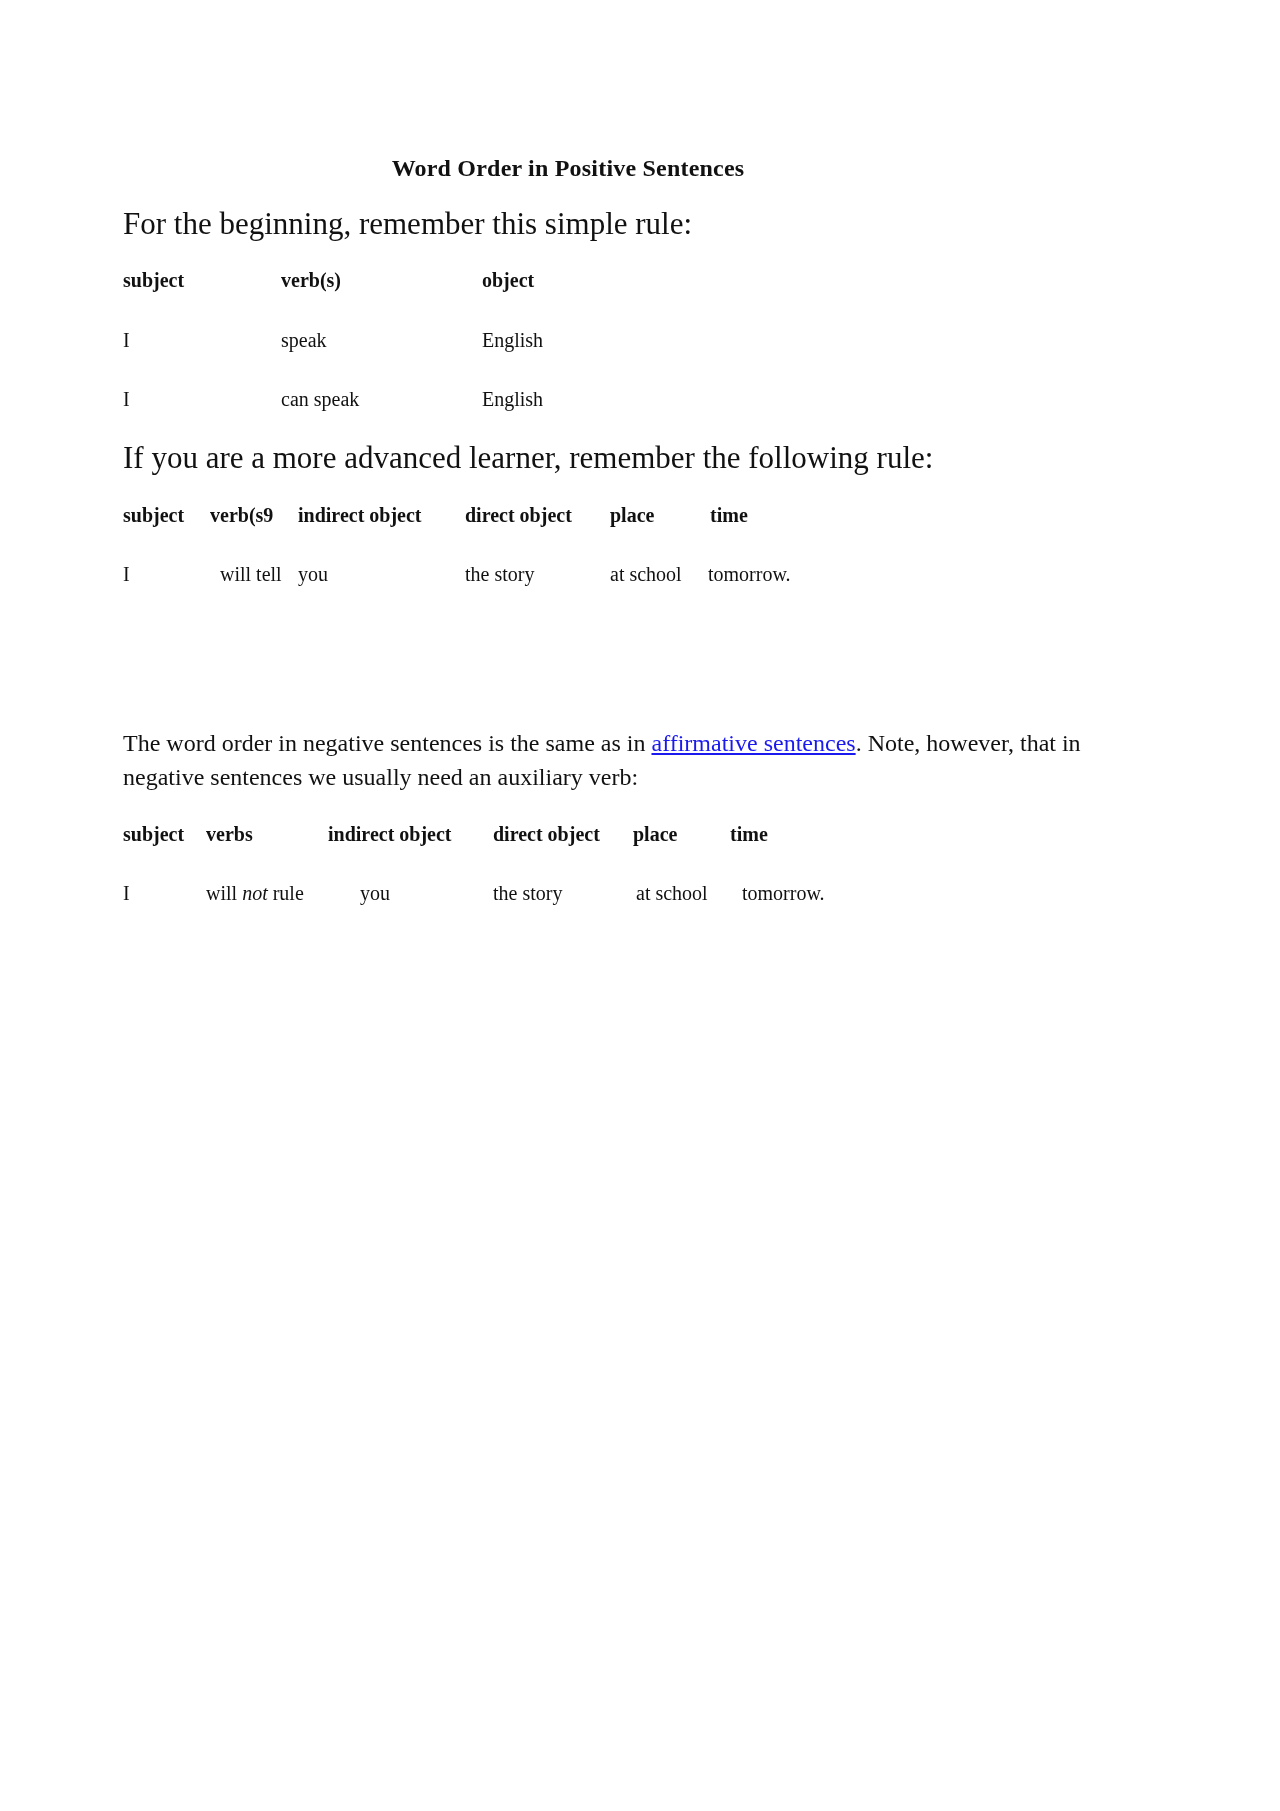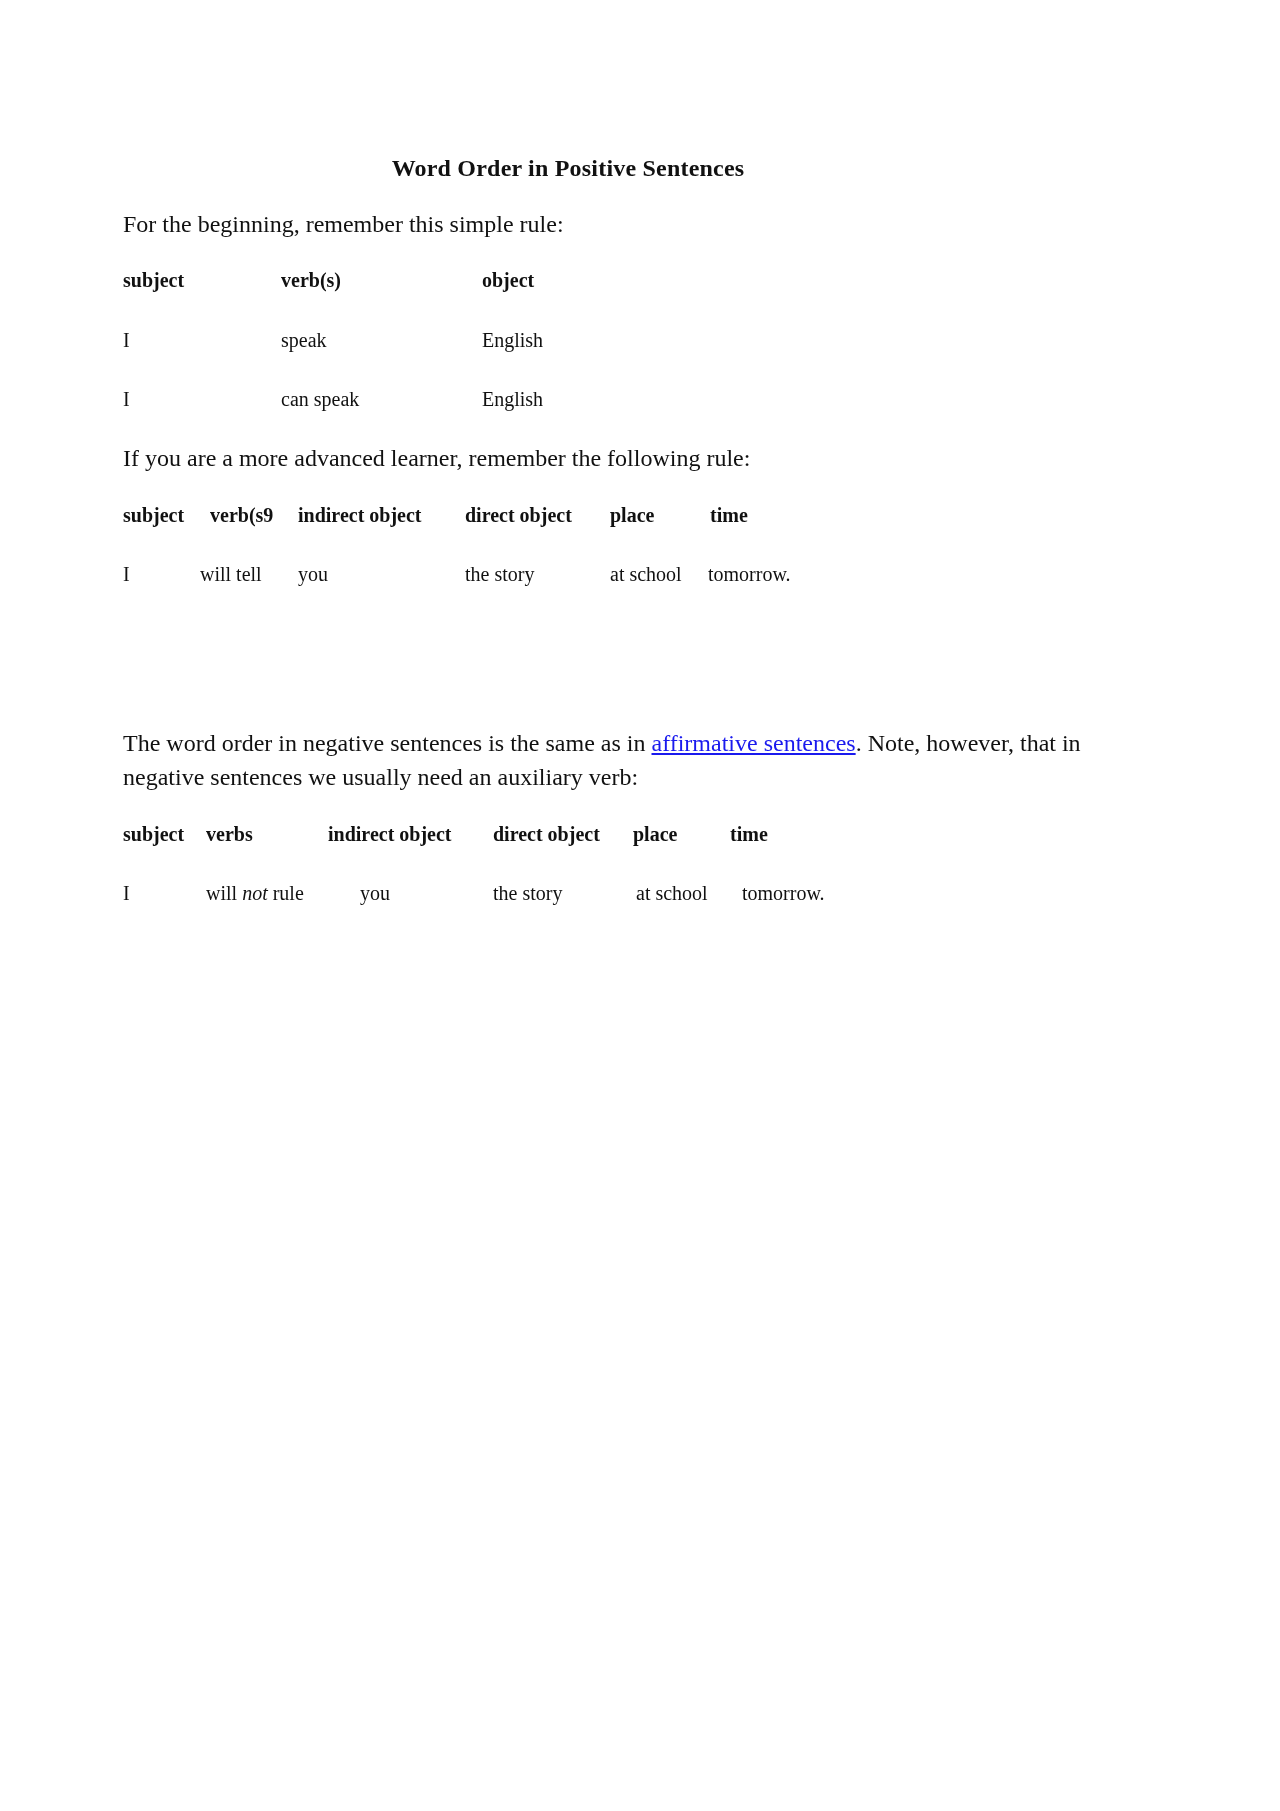--- a/index.html
+++ b/index.html
@@ -1,19 +1,19 @@
 <!DOCTYPE html>
 <html><head>
 <meta charset="utf-8">
 <style>
   html, body { margin: 0; padding: 0; background: #ffffff; }
   body { width: 1280px; height: 1811px; position: relative; overflow: hidden;
          font-family: "Liberation Serif", "DejaVu Serif", serif; color: #111111; }
   .page { position: absolute; left: 0; top: 0; width: 1280px; height: 1811px; background: #ffffff; }
-  .line { position: absolute; font-size: 24px; line-height: 30px; white-space: nowrap; }
+  .line { position: absolute; font-size: 31px; line-height: 30px; white-space: nowrap; }
   .title { position: absolute; left: 0; width: 1136px; text-align: center; font-size: 24px;
            font-weight: bold; line-height: 30px; letter-spacing: 0.2px; }
   .bold { font-weight: bold; }
   .cell { position: absolute; font-size: 20px; line-height: 30px; white-space: nowrap; }
   .cell.bold { font-weight: bold; }
   .link { color: #1a1aee; text-decoration: underline; cursor: pointer; margin-top: 24px; }
   .para { position: absolute; left: 123px; width: 1040px; font-size: 24px; line-height: 34px; }
 </style>
 </head>
 <body>
@@ -42,21 +42,21 @@
 
   <div>
     <div class="cell bold" style="left:123px; top:500px;">subject</div>
     <div class="cell bold" style="left:210px; top:500px;">verb(s9</div>
     <div class="cell bold" style="left:298px; top:500px;">indirect object</div>
     <div class="cell bold" style="left:465px; top:500px;">direct object</div>
     <div class="cell bold" style="left:610px; top:500px;">place</div>
     <div class="cell bold" style="left:710px; top:500px;">time</div>
 
     <div class="cell" style="left:123px; top:559px;">I</div>
-    <div class="cell" style="left:200px; top:559px;">will tell</div>
+    <div class="cell" style="left:220px; top:559px;">will tell</div>
     <div class="cell" style="left:298px; top:559px;">you</div>
     <div class="cell" style="left:465px; top:559px;">the story</div>
     <div class="cell" style="left:610px; top:559px;">at school</div>
     <div class="cell" style="left:708px; top:559px;">tomorrow.</div>
   </div>
 
 
   <div class="para" style="top:726px;">
     <span>The word order in negative sentences is the same as in </span><a class="link">affirmative sentences</a><span>. Note, however, that in</span><br>
     <span>negative sentences we usually need an auxiliary verb:</span>

